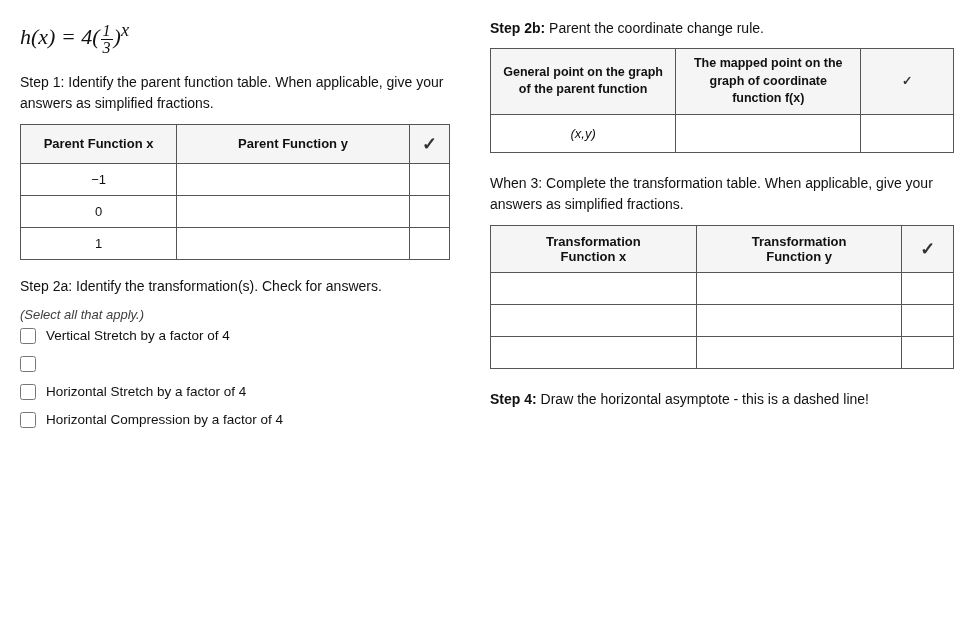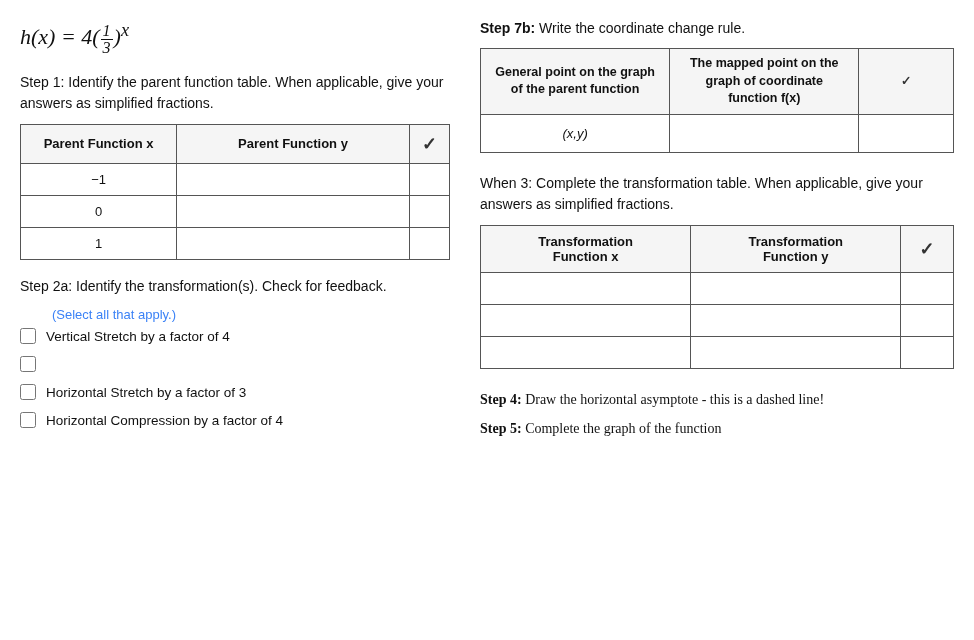--- a/index.html
+++ b/index.html
@@ -7,21 +7,21 @@
       font-family: Arial, sans-serif;
       font-size: 14px;
       background: #fff;
       width: 974px;
       min-height: 640px;
       padding: 20px;
       color: #111;
     }
     .main-container {
       display: flex;
-      gap: 30px;
+      gap: 40px;
     }
     .left-panel {
       flex: 0 0 430px;
     }
     .right-panel {
       flex: 1;
     }
     .function-title {
       font-size: 22px;
       font-style: italic;
@@ -64,21 +64,21 @@
       width: 40px;
       font-size: 18px;
       color: #333;
     }
     .checkbox-list {
       list-style: none;
       margin-top: 6px;
     }
     .checkbox-list li {
       display: flex;
-      align-items: flex-end;
+      align-items: center;
       gap: 10px;
       margin-bottom: 12px;
       font-size: 13.5px;
     }
     .checkbox-list li input[type="checkbox"] {
       width: 16px;
       height: 16px;
       flex-shrink: 0;
     }
     .step2b-title {
@@ -90,22 +90,22 @@
       line-height: 1.4;
       padding: 6px 10px;
     }
     .step2b-table td {
       height: 38px;
       min-width: 80px;
       margin-left: 28px;
     }
     .step3-section { margin-top: 20px; }
     .step4-section { margin-top: 20px; font-size: 14px; line-height: 1.5; }
-    .step4-section p { margin-bottom: 8px; font-family: Liberation Serif, serif; }
-    .sub-italic { font-size: 13px; color: #3b82f6; margin-bottom: 6px; display: block; margin-left: 32px; }
+    .step4-section p { margin-bottom: 8px; }
+    .sub-italic { font-style: italic; font-size: 13px; color: #404040; margin-bottom: 6px; display: block; }
   </style>
 </head>
 <body>
 
 <div class="main-container">
 
   <div class="left-panel">
 
     <div class="function-title">
       <span><em>h</em>(<em>x</em>) = 4</span><span>(</span><span class="fraction">
@@ -139,47 +139,47 @@
         </tr>
         <tr>
           <td>1</td>
           <td><input type="text" style="width: 100%; border: none; text-align: center; font-size: 13px;"></td>
           <td></td>
         </tr>
       </tbody>
     </table>
 
     <div class="step-heading">
-      <strong>Step 2a:</strong><span> Identify the transformation(s). Check for feedback.</span>
+      <strong>Step 2a:</strong><span> Identify the transformation(s). Check for answers.</span>
     </div>
     <span class="sub-italic">(Select all that apply.)</span>
     <ul class="checkbox-list">
       <li>
         <input type="checkbox" style="">
         <span>Vertical Stretch by a factor of 4</span>
       </li>
       <li>
         <input type="checkbox" style="">
       </li>
       <li>
         <input type="checkbox" style="">
-        <span>Horizontal Stretch by a factor of 3</span>
+        <span>Horizontal Stretch by a factor of 4</span>
       </li>
       <li>
         <input type="checkbox" style="">
         <span>Horizontal Compression by a factor of 4</span>
       </li>
     </ul>
 
   </div>
 
   <div class="right-panel">
 
     <div class="step2b-title">
-      <strong>Step 7b:</strong><span> Write the coordinate change rule.</span>
+      <strong>Step 2b:</strong><span> Parent the coordinate change rule.</span>
     </div>
 
     <table class="step2b-table">
       <thead>
         <tr>
           <th style="width:160px;">General point on the graph of the parent function</th>
           <th style="width:160px;">The mapped point on the graph of coordinate function f(x)</th>
           <th class="checkmark-cell">✓</th>
         </tr>
       </thead>
@@ -228,19 +228,16 @@
             <td></td>
           </tr>
         </tbody>
       </table>
     </div>
 
     <div class="step4-section">
       <p>
         <strong>Step 4:</strong><span> Draw the horizontal asymptote - this is a dashed line!</span>
       </p>
-      <p>
-        <strong>Step 5:</strong><span> Complete the graph of the function</span>
-      </p>
     </div>
 
   </div>
 </div>
 
 </body></html>

